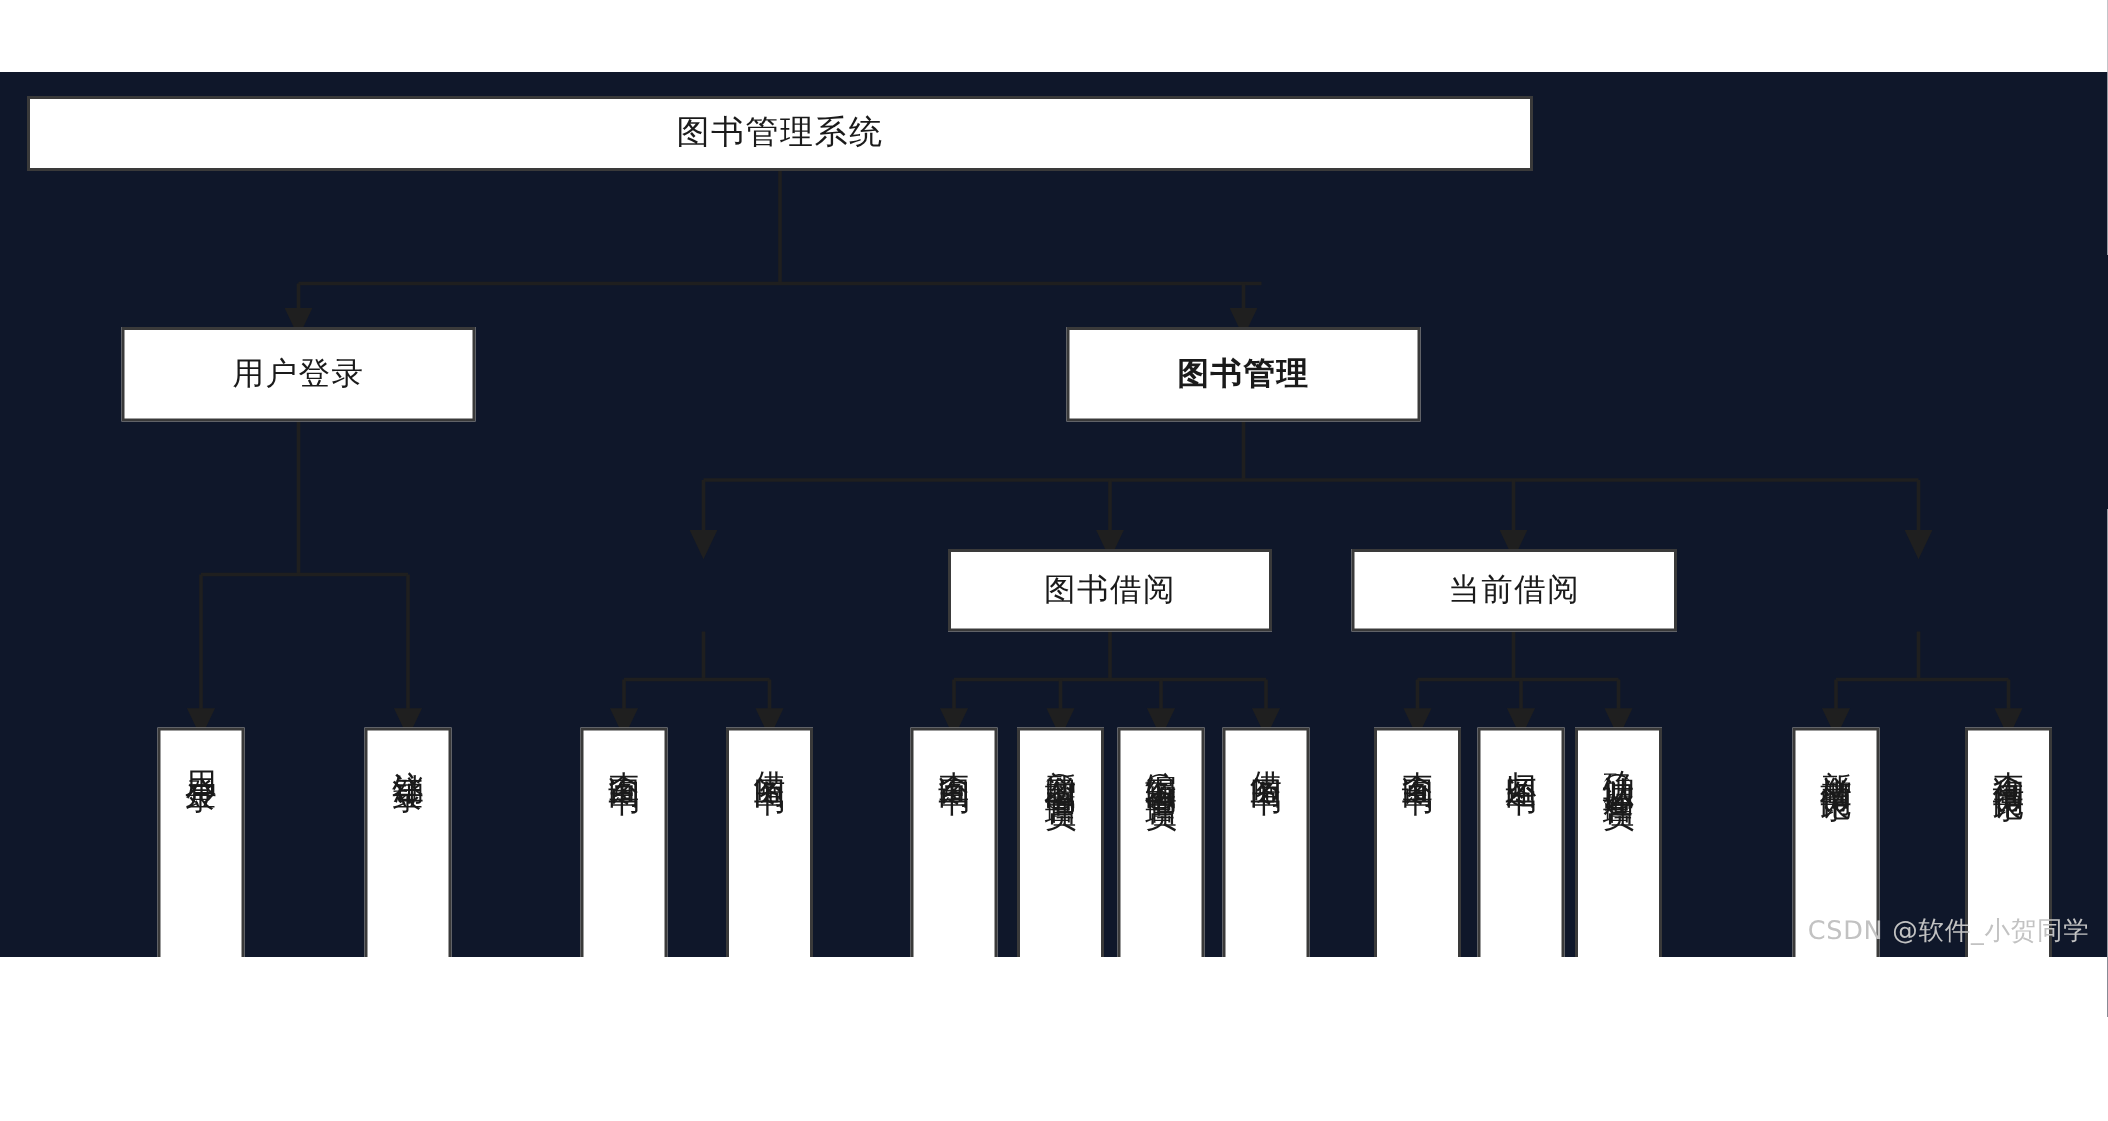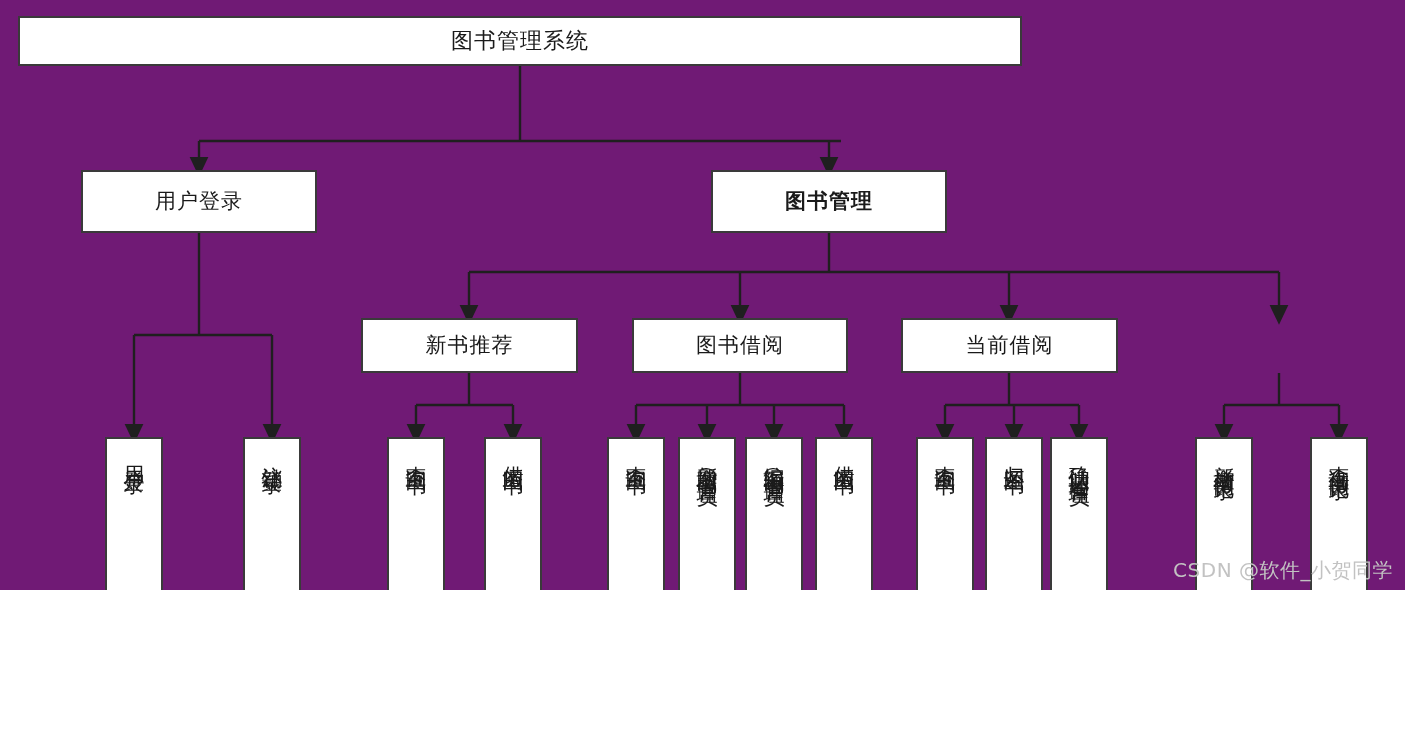--- a/index.html
+++ b/index.html
@@ -4,23 +4,24 @@
 <style>
   html, body {
     margin: 0;
     padding: 0;
     background: #ffffff;
   }
   #canvas {
     position: relative;
     width: 1405px;
     height: 590px;
-    background: #701a75;
+    background: #0f172a;
     font-family: "DejaVu Sans", "Liberation Sans", sans-serif;
     overflow: hidden;
+    margin-top: 48px;
   }
   #wires {
     position: absolute;
     left: 0;
     top: 0;
     width: 1405px;
     height: 747px;
     pointer-events: none;
   }
   .node {
@@ -53,21 +54,21 @@
     text-orientation: upright;
     letter-spacing: 3px;
     line-height: 1.05;
     white-space: nowrap;
     display: block;
   }
   #watermark {
     position: absolute;
     right: 12px;
     bottom: 6px;
-    font-size: 20px;
+    font-size: 17px;
     color: #c2c2c2;
     letter-spacing: 0.5px;
     z-index: 3;
     white-space: nowrap;
   }
 </style>
 </head>
 <body>
 
 <div id="canvas">
@@ -126,23 +127,20 @@
     <span>图书管理系统</span>
   </div>
 
   <div class="node horiz" style="left:81px; top:170px; width:236px; height:63px;">
     <span>用户登录</span>
   </div>
   <div class="node horiz" style="left:711px; top:170px; width:236px; height:63px;font-weight:bold;">
     <span>图书管理</span>
   </div>
 
-  <div class="node horiz" style="left:361px; top:318px; width:217px; height:55px;">
-    <span>新书推荐</span>
-  </div>
   <div class="node horiz" style="left:901px; top:318px; width:217px; height:55px;">
     <span>当前借阅</span>
   </div>
   <div class="node horiz" style="left:632px; top:318px; width:216px; height:55px;">
     <span>图书借阅</span>
   </div>
 
   <div class="node leaf" style="left:105px; top:437px; width:58px; height:297px;">
     <span class="vtext">用户登录</span>
   </div>

